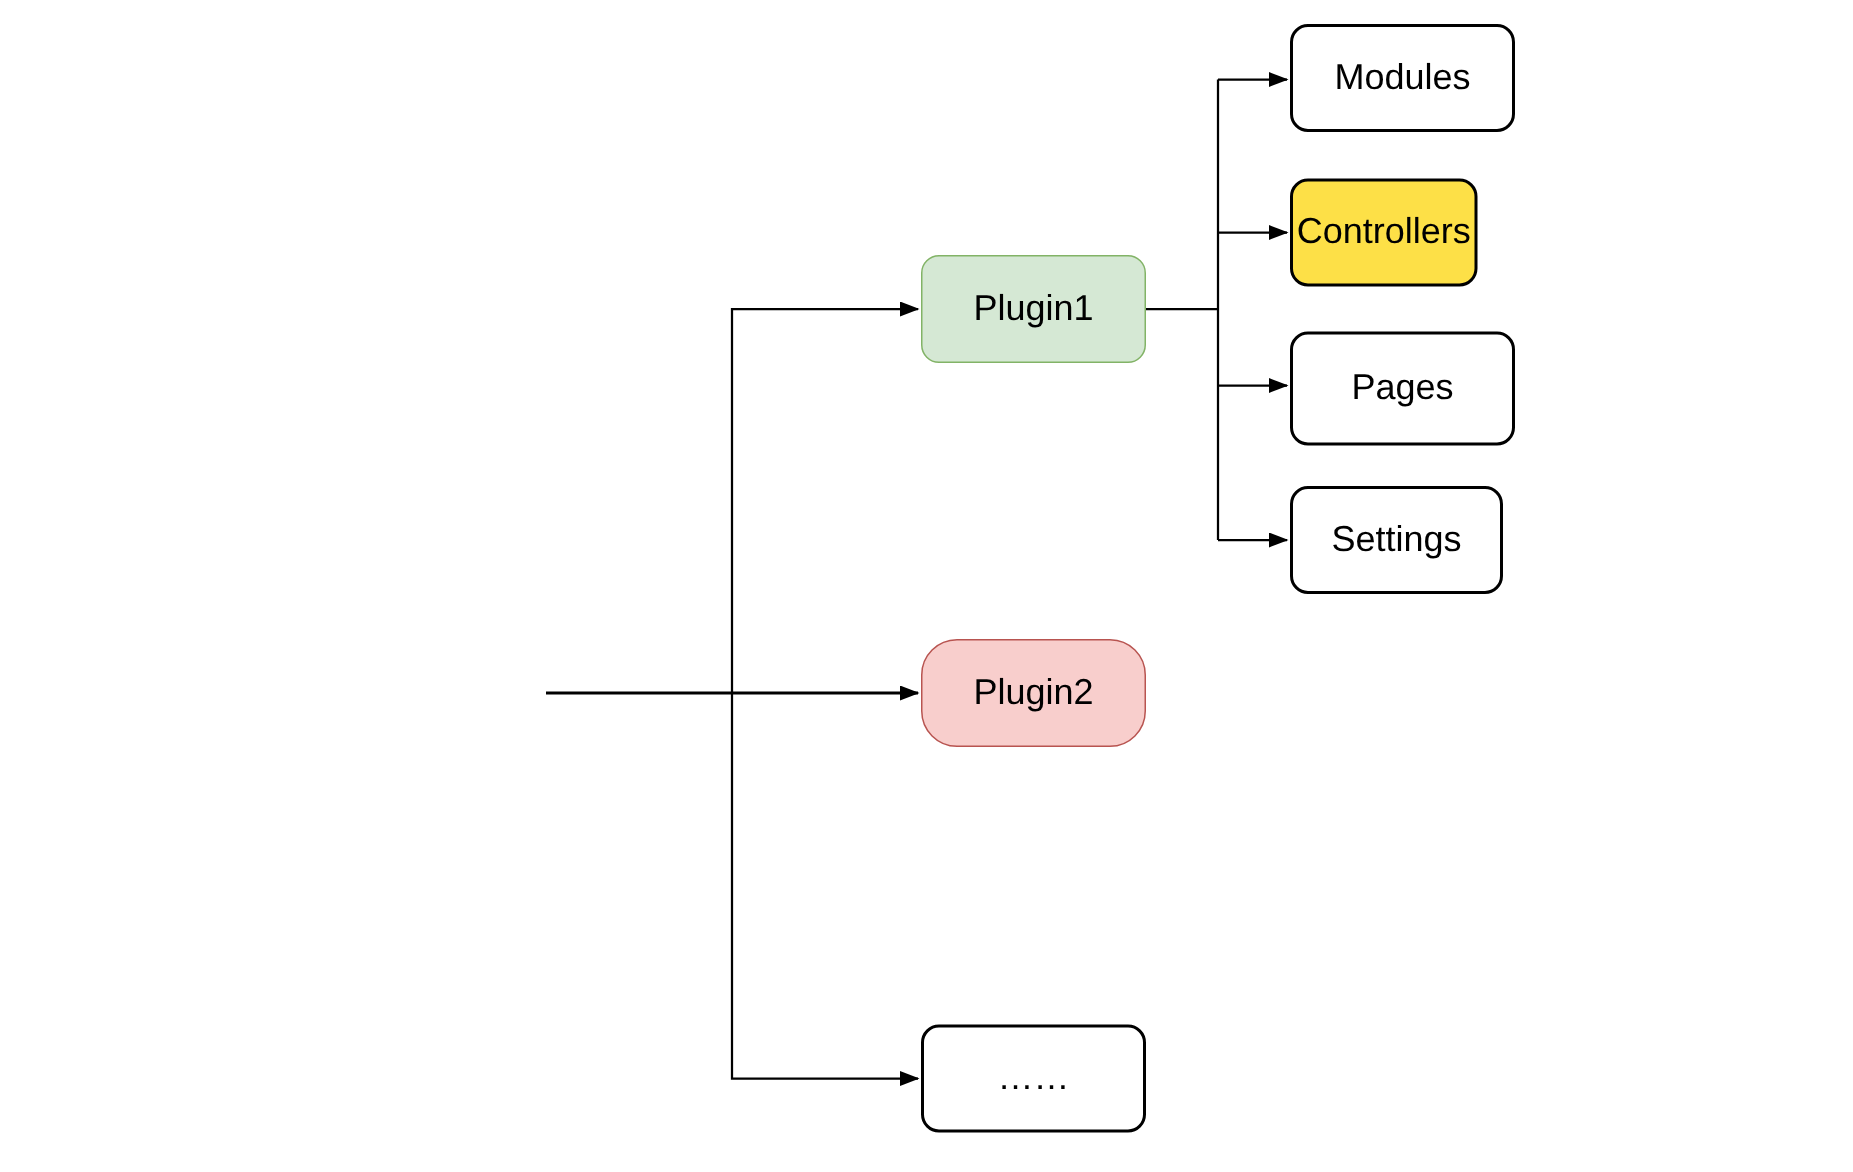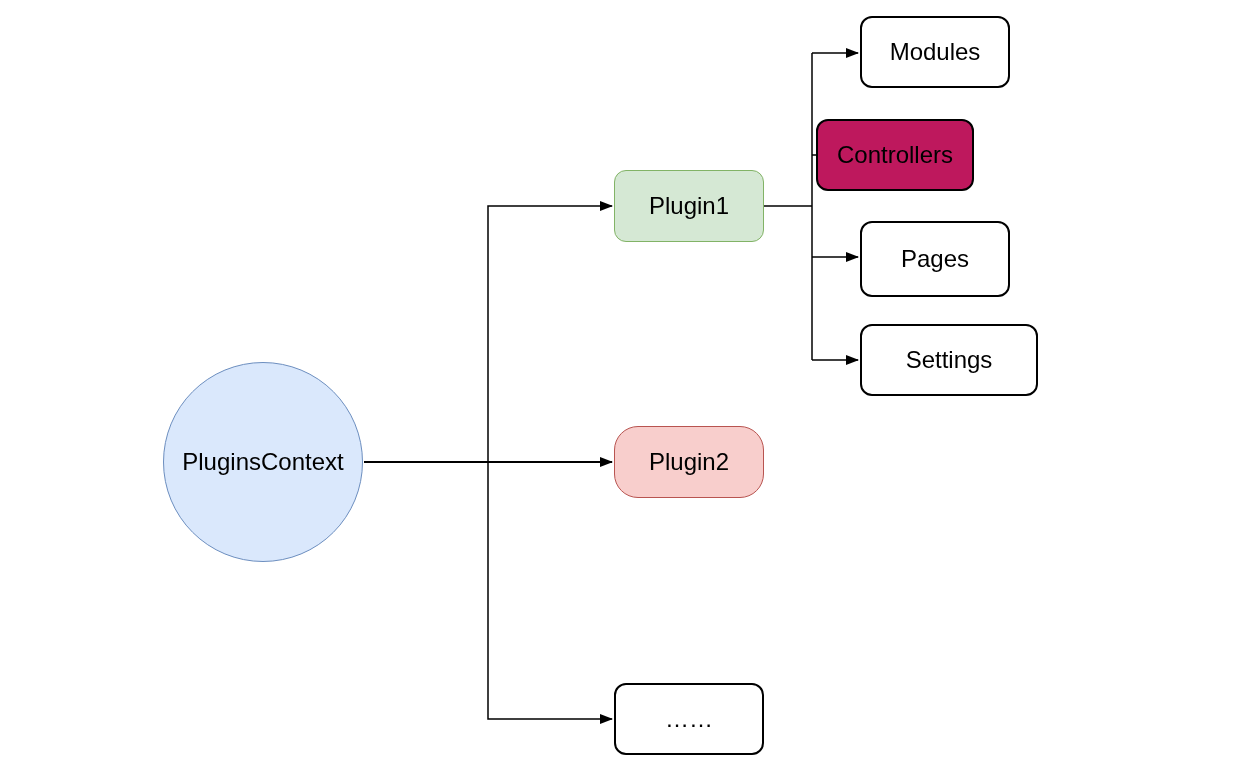--- a/index.html
+++ b/index.html
@@ -79,45 +79,42 @@
     <polyline points="764,206 812,206"></polyline>
 
     <polyline points="812,53 812,360"></polyline>
 
     <polyline points="812,53 858,53" marker-end="url(#arrow)"></polyline>
     <polyline points="812,155 858,155" marker-end="url(#arrow)"></polyline>
     <polyline points="812,257 858,257" marker-end="url(#arrow)"></polyline>
     <polyline points="812,360 858,360" marker-end="url(#arrow)"></polyline>
   </svg>
 
-  <div class="node ellipse" style="left: 163px; top: 362px; width: 200px; height: 200px; background: rgb(218, 232, 252); border-color: rgb(108, 142, 191);">
-    <span class="label">PluginsContext</span>
-  </div>
 
   <div class="node rounded thin-border" style="left: 614px; top: 170px; width: 150px; height: 72px; background: rgb(213, 232, 212); border-color: rgb(130, 179, 102);">
     <span class="label">Plugin1</span>
   </div>
 
   <div class="node rounded thin-border" style="left: 614px; top: 426px; width: 150px; height: 72px; background: rgb(248, 206, 204); border-color: rgb(184, 84, 80); border-radius: 24px;">
     <span class="label">Plugin2</span>
   </div>
 
   <div class="node rounded" style="left: 614px; top: 683px; width: 150px; height: 72px; background: rgb(255, 255, 255); border-color: rgb(0, 0, 0);">
     <span class="label">……</span>
   </div>
 
   <div class="node rounded" style="left: 860px; top: 16px; width: 150px; height: 72px; background: rgb(255, 255, 255); border-color: rgb(0, 0, 0);">
     <span class="label">Modules</span>
   </div>
 
-  <div class="node rounded" style="left: 816px; top: 119px; width: 158px; height: 72px; background: #be185d; border-color: rgb(0, 0, 0);">
+  <div class="node rounded" style="left: 860px; top: 119px; width: 125px; height: 72px; background: #fde047; border-color: rgb(0, 0, 0);">
     <span class="label">Controllers</span>
   </div>
 
   <div class="node rounded" style="left: 860px; top: 221px; width: 150px; height: 76px; background: rgb(255, 255, 255); border-color: rgb(0, 0, 0);">
     <span class="label">Pages</span>
   </div>
 
-  <div class="node rounded" style="left: 860px; top: 324px; width: 178px; height: 72px; background: rgb(255, 255, 255); border-color: rgb(0, 0, 0); justify-content: center;">
+  <div class="node rounded" style="left: 860px; top: 324px; width: 142px; height: 72px; background: rgb(255, 255, 255); border-color: rgb(0, 0, 0); justify-content: center;">
     <span class="label">Settings</span>
   </div>
 
 </div>
 
 </body></html>

